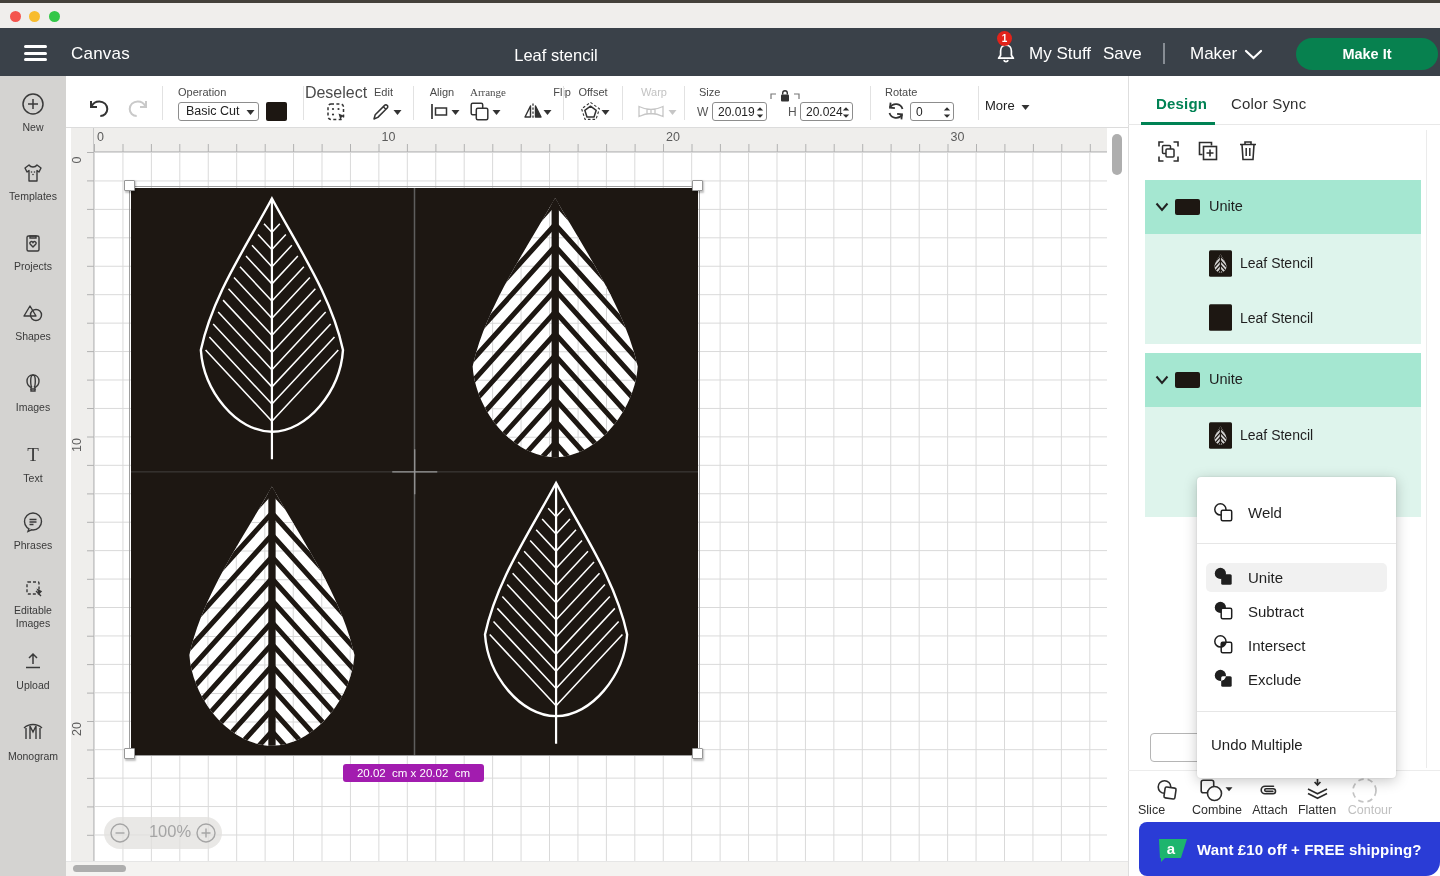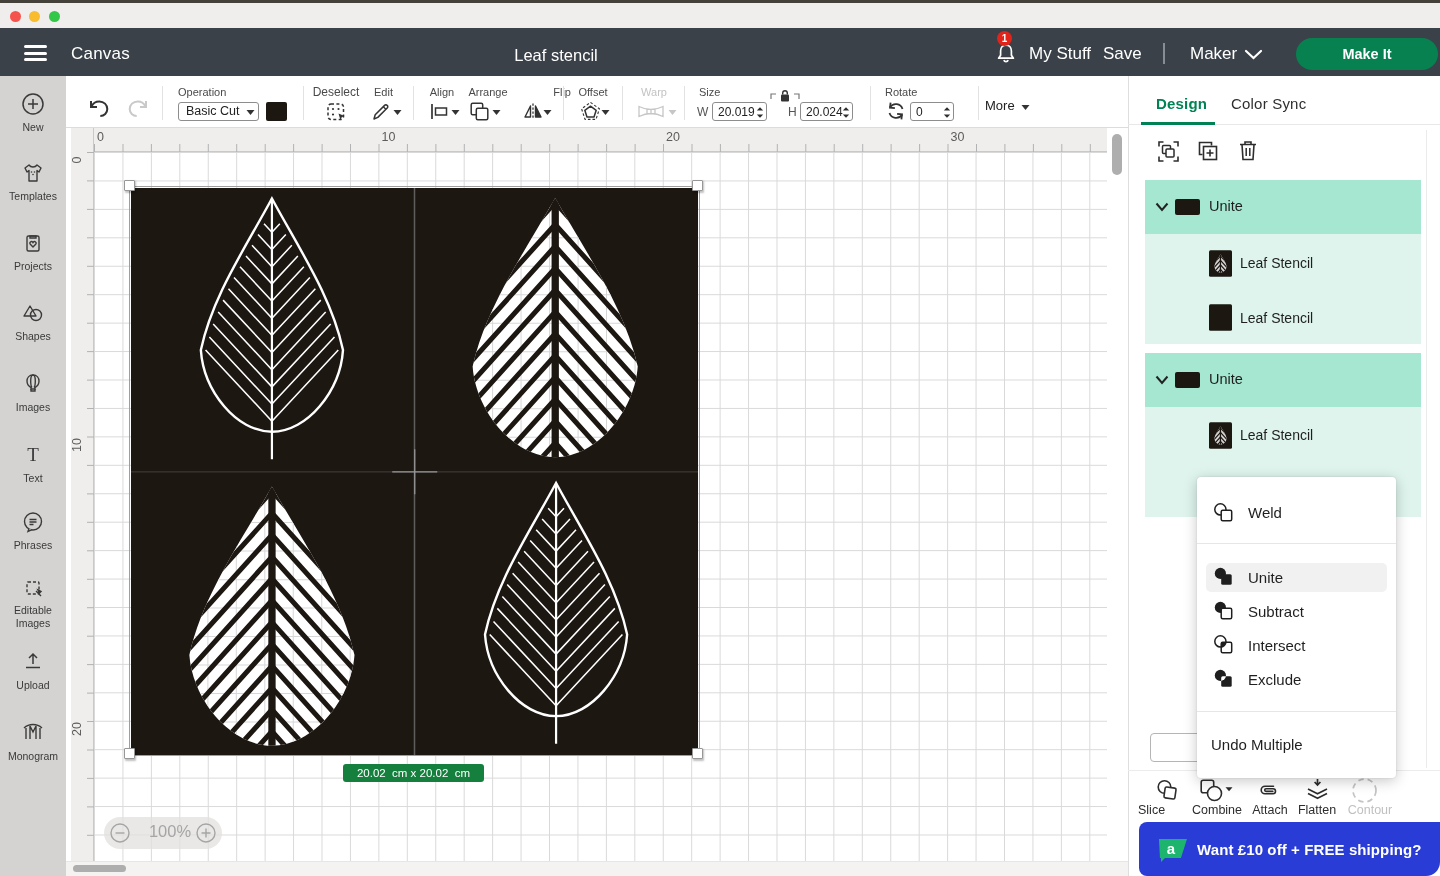--- a/index.html
+++ b/index.html
@@ -95,21 +95,21 @@
     </svg>
 <div style="position:absolute;left:162px;top:86px;width:1px;height:34px;background:#e2e2e2;"></div>
 <div style="position:absolute;left:178px;top:85.5px;font-size:11px;color:#4a4a4a;">Operation</div>
 <div style="position:absolute;left:178px;top:102px;width:81px;height:19px;border:1px solid #8d8d8d;border-radius:3px;background:#fff;"></div>
 <div style="position:absolute;left:186px;top:104px;font-size:12.5px;color:#222;">Basic Cut</div>
 <svg style="position:absolute;left:246px;top:109px" width="9" height="7" viewBox="0 0 9 7">
       <path d="M0.5 1 L4.5 6 L8.5 1 Z" fill="#333333"></path>
     </svg>
 <div style="position:absolute;left:266px;top:102px;width:21px;height:19px;background:#1d1712;border-radius:2px;"></div>
 <div style="position:absolute;left:303px;top:86px;width:1px;height:34px;background:#e2e2e2;"></div>
-<div style="position:absolute;left:291.0px;top:85.5px;width:90px;text-align:center;font-size:12px;color:#4a4a4a;line-height:13px;">Deselect</div>
+<div style="position:absolute;left:291.0px;top:85.5px;width:90px;text-align:center;font-size:16px;color:#4a4a4a;line-height:13px;">Deselect</div>
 <svg style="position:absolute;left:327px;top:103px" width="20" height="19" viewBox="0 0 20 19">
       <rect x="1" y="1" width="15.5" height="15.5" rx="3" fill="none" stroke="#333333" stroke-width="1.5" stroke-dasharray="3 2.4"></rect>
       <circle cx="6" cy="6" r="1.1" fill="#333333"></circle>
       <circle cx="11.5" cy="6" r="1.1" fill="#333333"></circle>
       <circle cx="6" cy="11.5" r="1.1" fill="#333333"></circle>
       <path d="M11.5 10.5 L17.5 13 L14.7 14.3 L13.5 17.3 Z" fill="#333333"></path>
     </svg>
 <div style="position:absolute;left:338.5px;top:85.5px;width:90px;text-align:center;font-size:11px;color:#4a4a4a;line-height:13px;">Edit</div>
 <svg style="position:absolute;left:371px;top:102px" width="20" height="20" viewBox="0 0 20 20">
       <path d="M3 17 L4.2 12.8 L13.6 3.4 A1.8 1.8 0 0 1 16.2 3.4 A1.8 1.8 0 0 1 16.2 6 L6.8 15.4 L3 17 Z" fill="none" stroke="#333333" stroke-width="1.5" stroke-linejoin="round"></path>
@@ -120,21 +120,21 @@
     </svg>
 <div style="position:absolute;left:413px;top:86px;width:1px;height:34px;background:#e2e2e2;"></div>
 <div style="position:absolute;left:397.0px;top:85.5px;width:90px;text-align:center;font-size:11px;color:#4a4a4a;line-height:13px;">Align</div>
 <svg style="position:absolute;left:430px;top:103px" width="18" height="17" viewBox="0 0 18 17">
       <path d="M2 1 L2 16" stroke="#333333" stroke-width="1.7"></path>
       <rect x="5.5" y="5" width="11" height="7" fill="none" stroke="#333333" stroke-width="1.5"></rect>
     </svg>
 <svg style="position:absolute;left:451px;top:109px" width="9" height="7" viewBox="0 0 9 7">
       <path d="M0.5 1 L4.5 6 L8.5 1 Z" fill="#333333"></path>
     </svg>
-<div style="position:absolute;left:443.0px;top:85.5px;width:90px;text-align:center;font-size:11px;color:#4a4a4a;line-height:13px;">Arrange</div>
+<div style="position:absolute;left:443.0px;top:85.5px;width:90px;text-align:center;font-size:11px;color:#4a4a4a;line-height:13px;font-family:Liberation Serif, serif;">Arrange</div>
 <svg style="position:absolute;left:470px;top:102px" width="19" height="19" viewBox="0 0 19 19">
       <rect x="1.2" y="1.2" width="11.5" height="11.5" rx="1.5" fill="none" stroke="#333333" stroke-width="1.5"></rect>
       <rect x="6.3" y="6.3" width="11.5" height="11.5" rx="1.5" fill="#fff" stroke="#333333" stroke-width="1.5"></rect>
     </svg>
 <svg style="position:absolute;left:492px;top:109px" width="9" height="7" viewBox="0 0 9 7">
       <path d="M0.5 1 L4.5 6 L8.5 1 Z" fill="#333333"></path>
     </svg>
 <div style="position:absolute;left:481px;top:85.5px;width:90px;text-align:right;font-size:11px;color:#4a4a4a;line-height:13px;">Flip</div>
 <svg style="position:absolute;left:524px;top:102px" width="18" height="19" viewBox="0 0 18 19">
       <path d="M9 1.5 L9 17.5" stroke="#333333" stroke-width="1.3" stroke-dasharray="2.2 1.8"></path>
@@ -333,21 +333,21 @@
         <line x1="0" y1="-116.5" x2="0" y2="144.0" stroke="#fff" stroke-width="2.2"></line>
         <path d="M0.0,-82.7L-7.9,-91.2 M0.0,-82.7L7.9,-91.2 M0.0,-65.6L-13.9,-80.5 M0.0,-65.6L13.9,-80.5 M0.0,-48.4L-19.9,-69.8 M0.0,-48.4L19.9,-69.8 M0.0,-31.2L-25.9,-59.0 M0.0,-31.2L25.9,-59.0 M0.0,-14.1L-31.9,-48.3 M0.0,-14.1L31.9,-48.3 M0.0,3.1L-37.9,-37.6 M0.0,3.1L37.9,-37.6 M0.0,20.2L-43.4,-26.3 M0.0,20.2L43.4,-26.3 M0.0,37.4L-48.8,-15.0 M0.0,37.4L48.8,-15.0 M0.0,54.5L-53.7,-3.1 M0.0,54.5L53.7,-3.1 M0.0,71.7L-58.7,8.8 M0.0,71.7L58.7,8.8 M0.0,88.9L-62.5,21.9 M0.0,88.9L62.5,21.9 M0.0,106.0L-66.3,34.9 M0.0,106.0L66.3,34.9" stroke="#fff" stroke-width="1.55" fill="none" stroke-linecap="butt"></path>
       </g>
       <path d="M261,283.7 L306,283.7 M283.5,261 L283.5,306" stroke="#999" stroke-width="1.2" fill="none"></path>
     </svg>
 <div style="position:absolute;left:129px;top:185.5px;width:570.5px;height:570.5px;border:1.5px solid #9e9e9e;"></div>
 <div style="position:absolute;left:123.5px;top:180px;width:11px;height:11px;background:#fff;border:1px solid #979797;border-radius:1px;box-shadow:1px 1.5px 2px rgba(0,0,0,0.25);"></div>
 <div style="position:absolute;left:123.5px;top:748px;width:11px;height:11px;background:#fff;border:1px solid #979797;border-radius:1px;box-shadow:1px 1.5px 2px rgba(0,0,0,0.25);"></div>
 <div style="position:absolute;left:691.5px;top:180px;width:11px;height:11px;background:#fff;border:1px solid #979797;border-radius:1px;box-shadow:1px 1.5px 2px rgba(0,0,0,0.25);"></div>
 <div style="position:absolute;left:691.5px;top:748px;width:11px;height:11px;background:#fff;border:1px solid #979797;border-radius:1px;box-shadow:1px 1.5px 2px rgba(0,0,0,0.25);"></div>
-<div style="position:absolute;left:343px;top:763.5px;width:141px;height:18.5px;background:#15803d;border-radius:3px;color:#fff;font-size:11.5px;text-align:center;line-height:18.5px;">20.02&nbsp; cm x 20.02&nbsp; cm</div>
+<div style="position:absolute;left:343px;top:763.5px;width:141px;height:18.5px;background:#a21caf;border-radius:3px;color:#fff;font-size:11.5px;text-align:center;line-height:18.5px;">20.02&nbsp; cm x 20.02&nbsp; cm</div>
 <div style="position:absolute;left:104px;top:817px;width:118px;height:32px;border-radius:16px;background:rgba(225,224,221,0.75);"></div>
 <svg style="position:absolute;left:110px;top:823px" width="20" height="20" viewBox="0 0 20 20">
       <circle cx="10" cy="10" r="9" fill="none" stroke="#a5a5a5" stroke-width="1.4"></circle>
       <path d="M5.5 10 h9" stroke="#a5a5a5" stroke-width="1.4"></path>
     </svg>
 <div style="position:absolute;left:134px;top:822px;width:56px;text-align:center;font-size:16.5px;color:#a5a5a5;margin-left:8px;">100%</div>
 <svg style="position:absolute;left:196px;top:823px" width="20" height="20" viewBox="0 0 20 20">
       <circle cx="10" cy="10" r="9" fill="none" stroke="#a5a5a5" stroke-width="1.4"></circle>
       <path d="M5.5 10 h9 M10 5.5 v9" stroke="#a5a5a5" stroke-width="1.4"></path>
     </svg>

